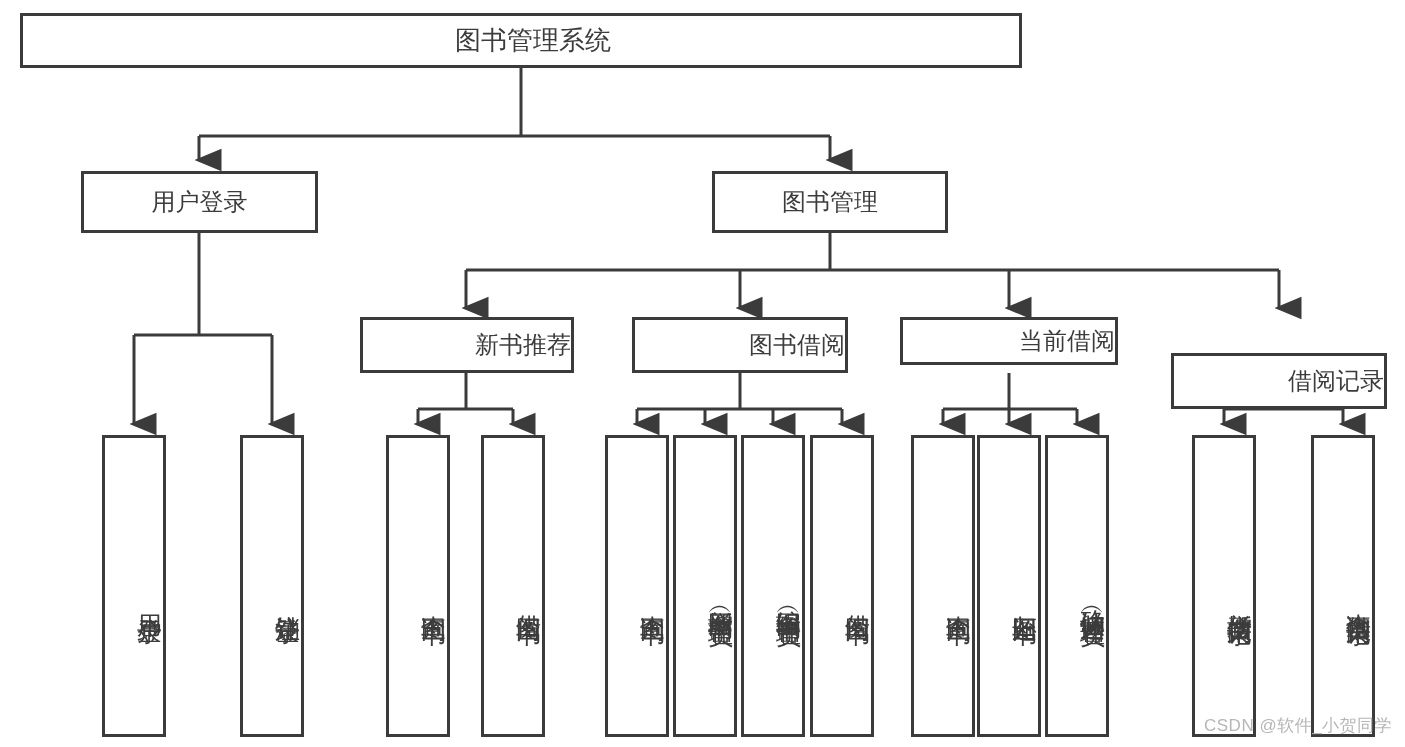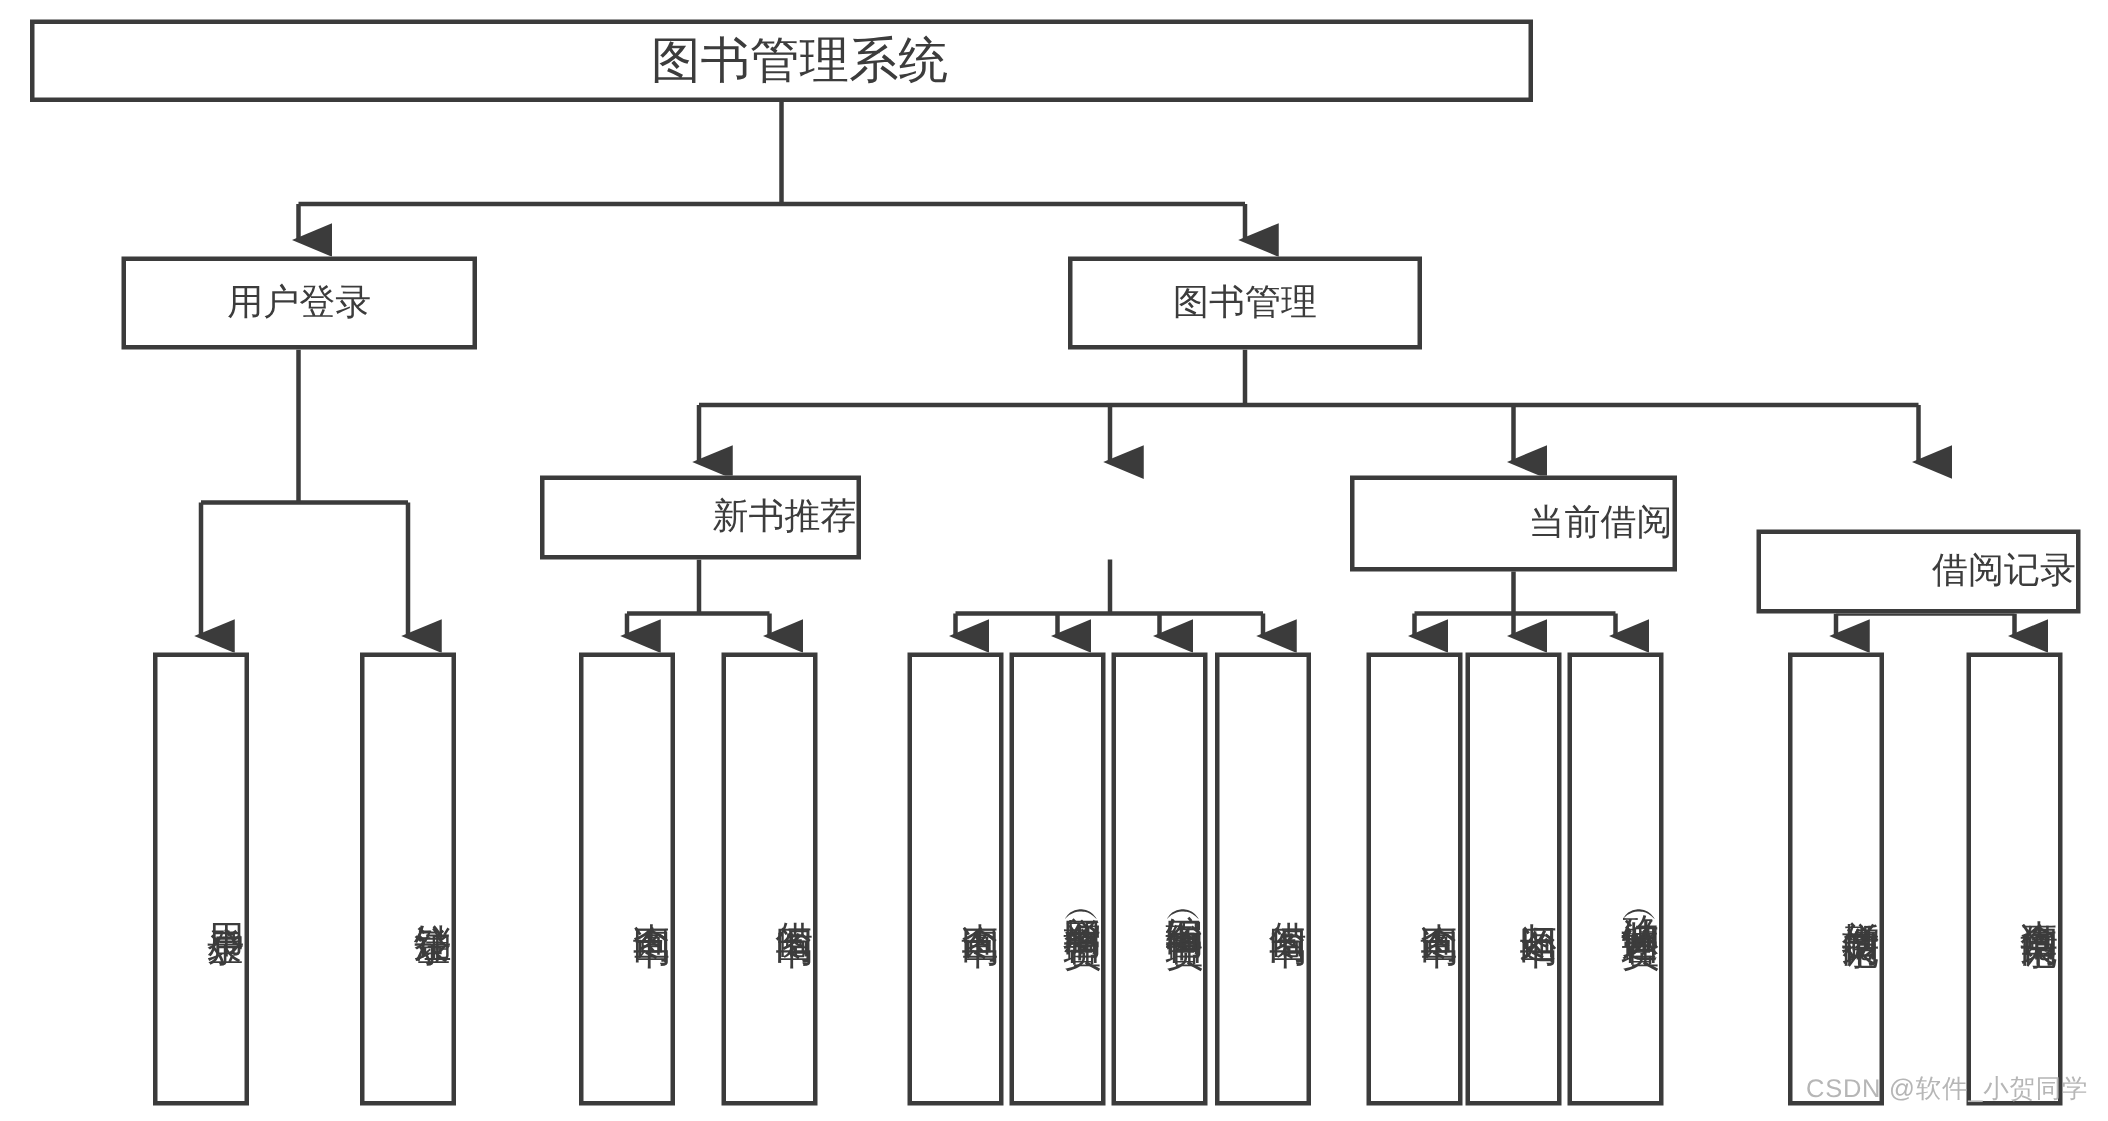--- a/index.html
+++ b/index.html
@@ -31,21 +31,21 @@
     background: #ffffff;
     color: #3c3c3c;
     display: flex;
     align-items: center;
     justify-content: center;
     text-align: center;
     line-height: 1.05;
     z-index: 2;
   }
   .node.root {
-    font-size: 33px;
+    font-size: 26px;
     padding-left: 24px;
   }
   .node.lvl1 {
     font-size: 24px;
   }
   .node.lvl2 {
     font-size: 24px;
     justify-content: flex-end;
   }
   .node.leaf {
@@ -135,21 +135,24 @@
   <div class="node lvl1" style="left:81px; top:171px; width:237px; height:62px;">
     <span class="txt">用户登录</span>
   </div>
   <div class="node lvl1" style="left:712px; top:171px; width:236px; height:62px;text-align:center;">
     <span class="txt">图书管理</span>
   </div>
 
   <div class="node lvl2" style="left:360px; top:317px; width:214px; height:56px;">
     <span class="txt">新书推荐</span>
   </div>
-  <div class="node lvl2" style="left:900px; top:317px; width:218px; height:64px;">
+  <div class="node lvl2" style="left:632px; top:317px; width:216px; height:56px;">
+    <span class="txt">图书借阅</span>
+  </div>
+  <div class="node lvl2" style="left:900px; top:317px; width:218px; height:48px;">
     <span class="txt">当前借阅</span>
   </div>
   <div class="node lvl2" style="left:1171px; top:317px; width:216px; height:56px;margin-top:36px;">
     <span class="txt">借阅记录</span>
   </div>
 
   <div class="node leaf" style="left:102px; top:435px; width:64px; height:302px;">
     <span class="txt">用户登录</span>
   </div>
   <div class="node leaf" style="left:240px; top:435px; width:64px; height:302px;">

